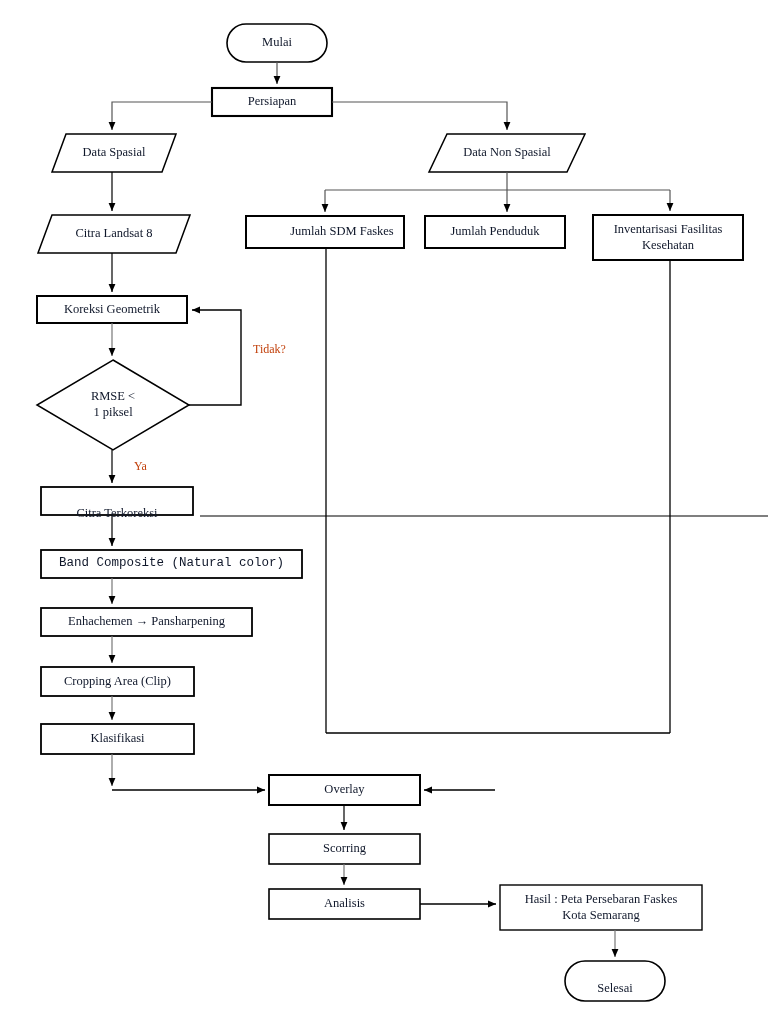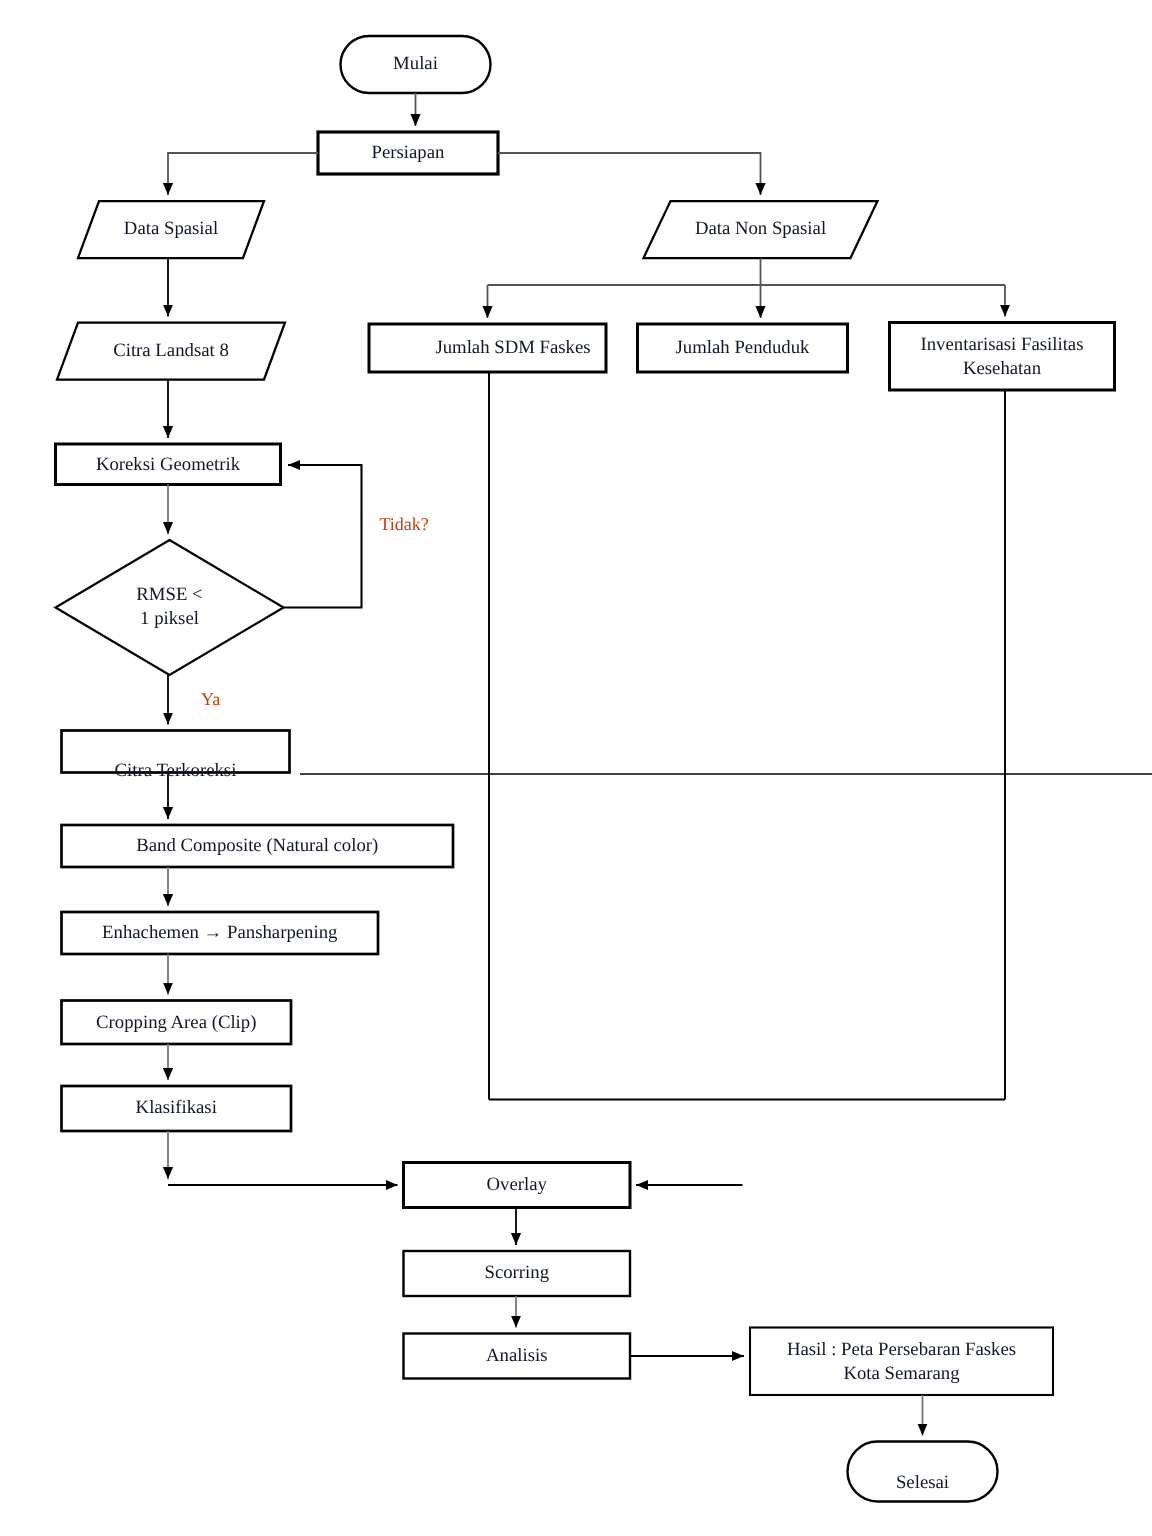--- a/index.html
+++ b/index.html
@@ -169,21 +169,21 @@
   <div class="node-label" style="left:593px; top:215px; width:150px; height:45px;">Inventarisasi Fasilitas
 Kesehatan</div>
 
   <div class="node-label" style="left:37px; top:296px; width:150px; height:27px;">Koreksi Geometrik</div>
 
   <div class="node-label" style="left:37px; top:380px; width:152px; height:50px;">RMSE &lt;
 1 piksel</div>
 
   <div class="node-label" style="left:41px; top:471px; width:152px; height:28px;margin-top:29px;">Citra Terkoreksi</div>
 
-  <div class="node-label" style="left:41px; top:550px; width:261px; height:28px;">Band Composite (Natural color)</div>
+  <div class="node-label" style="left:41px; top:550px; width:261px; height:28px;font-family:Liberation Mono, monospace;">Band Composite (Natural color)</div>
 
   <div class="node-label" style="left:41px; top:608px; width:211px; height:28px;">Enhachemen → Pansharpening</div>
 
   <div class="node-label" style="left:41px; top:667px; width:153px; height:29px;border-radius:12px;">Cropping Area (Clip)</div>
 
   <div class="node-label" style="left:41px; top:724px; width:153px; height:30px;">Klasifikasi</div>
 
   <div class="node-label" style="left:269px; top:775px; width:151px; height:30px;">Overlay</div>
 
   <div class="node-label" style="left:269px; top:834px; width:151px; height:30px;">Scorring</div>

